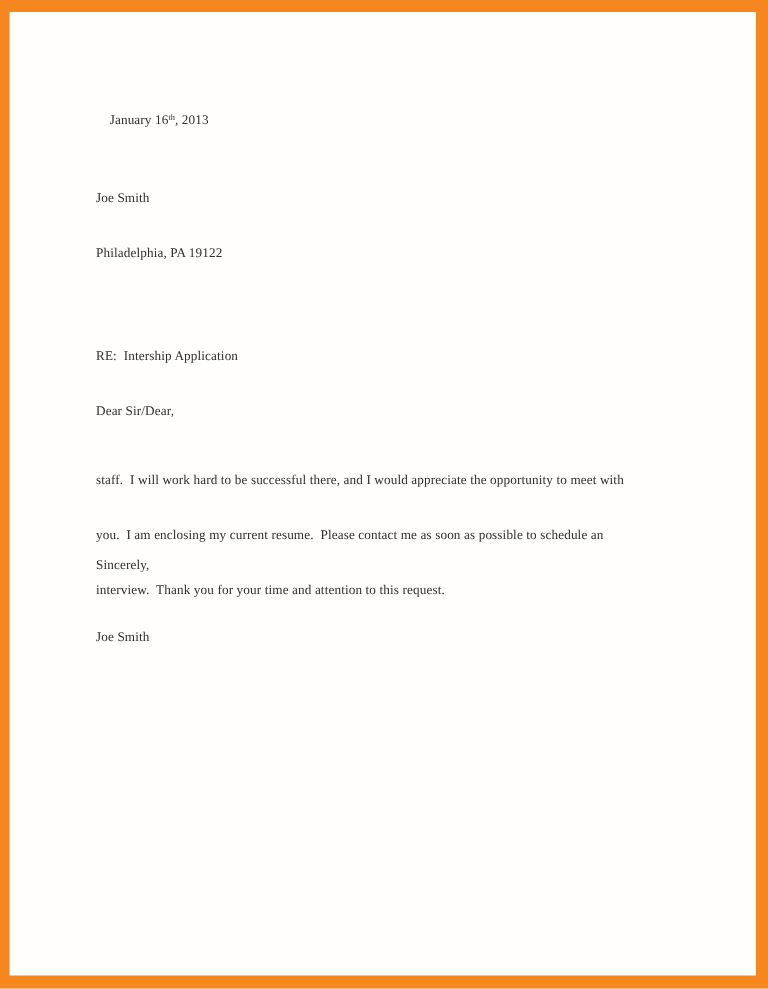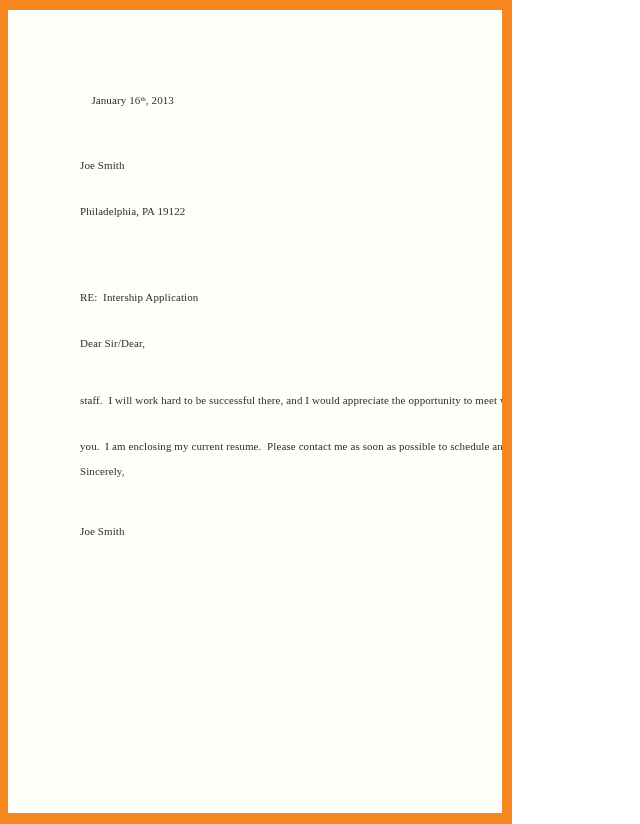--- a/index.html
+++ b/index.html
@@ -2,21 +2,21 @@
 <html><head>
 <meta charset="utf-8">
 <style>
   html, body {
     margin: 0;
     padding: 0;
     background: #ffffff;
   }
   .frame {
     position: relative;
-    width: 512px;
+    width: 640px;
     height: 824px;
     box-sizing: border-box;
     border-style: solid;
     border-width: 10px 10px 11px 8px;
     background: #fffefa;
     overflow: hidden;
     font-family: "Liberation Serif", "DejaVu Serif", serif;
   }
   .block {
     position: absolute;
@@ -50,19 +50,20 @@
   </div>
 
 
   <div class="block" style="top:280px">RE:  Intership Application</div>
 
   <div class="block" style="top:326px">Dear Sir/Dear,</div>
 
   <div class="block body-par" style="top:352px">
     <div>staff.  I will work hard to be successful there, and I would appreciate the opportunity to meet with</div>
     <div>you.  I am enclosing my current resume.  Please contact me as soon as possible to schedule an</div>
+    <div>interview.  Thank you for your time and attention to this request.</div>
   </div>
 
   <div class="block" style="top:454px">Sincerely,</div>
 
   <div class="block" style="top:514px">Joe Smith</div>
 
 </div>
 
 </body></html>

